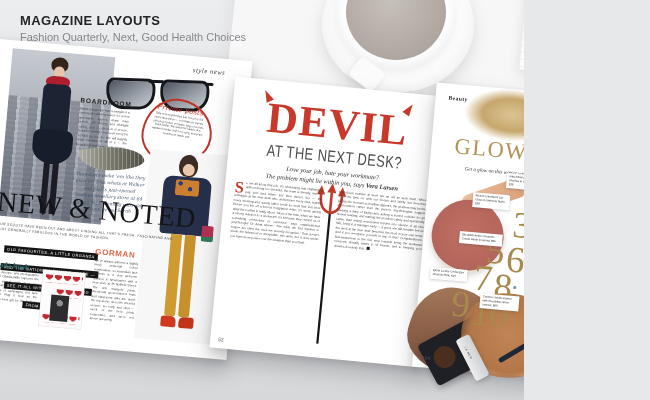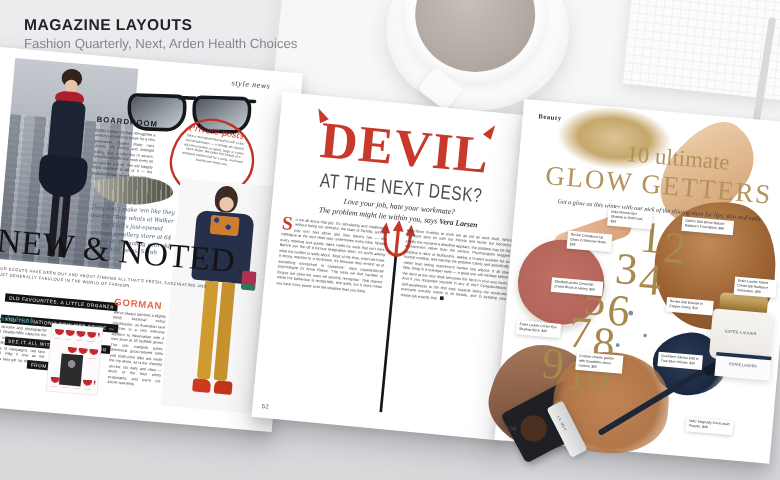--- a/index.html
+++ b/index.html
@@ -1,16 +1,16 @@
 <!DOCTYPE html>
 <html><head>
 <meta charset="utf-8">
 <style>
   html,body{margin:0;padding:0;background:#e7e8ea;}
-  .stage{position:relative;width:650px;height:400px;overflow:hidden;
+  .stage{position:relative;width:524px;height:400px;overflow:hidden;
     background:linear-gradient(180deg,#ecedef 0%,#e9eaec 18%,#eeeeef 40%,#e2e3e5 72%,#d7d8da 100%);
     font-family:"Liberation Sans",sans-serif;}
   .abs{position:absolute;}
   
   .sheet{left:230px;top:-70px;width:520px;height:260px;background:#f7f7f8;transform:rotate(6deg);
     box-shadow:0 6px 18px rgba(90,92,98,.12);}
   .notepad{left:523px;top:-18px;width:138px;height:95px;background:#fcfcfd;border-radius:3px;
     transform:rotate(6deg);box-shadow:0 5px 12px rgba(70,72,80,.14);
     background-image:linear-gradient(#edeff1 1px,transparent 1px),linear-gradient(90deg,#edeff1 1px,transparent 1px);
     background-size:7px 7px;}
@@ -181,21 +181,21 @@
   <div class="abs sheet"></div>
   <div class="abs notepad"></div>
   <div class="abs pen"></div>
   <div class="abs saucer"></div>
   <div class="abs cup">
     <div class="coffee"></div>
   </div>
   <div class="abs cup-handle"></div>
 
   <div class="abs hdr-title">MAGAZINE LAYOUTS</div>
-  <div class="abs hdr-sub">Fashion Quarterly, Next, Arden Health Choices</div>
+  <div class="abs hdr-sub">Fashion Quarterly, Next, Good Health Choices</div>
 
   <div class="page page-left">
     <div class="abs stylenews">style news</div>
 
     <div class="abs photo1">
       <div class="bldgs"></div>
       <div class="m1hair"></div>
       <div class="m1face"></div>
       <div class="m1bow"></div>
       <div class="m1dress"></div>

